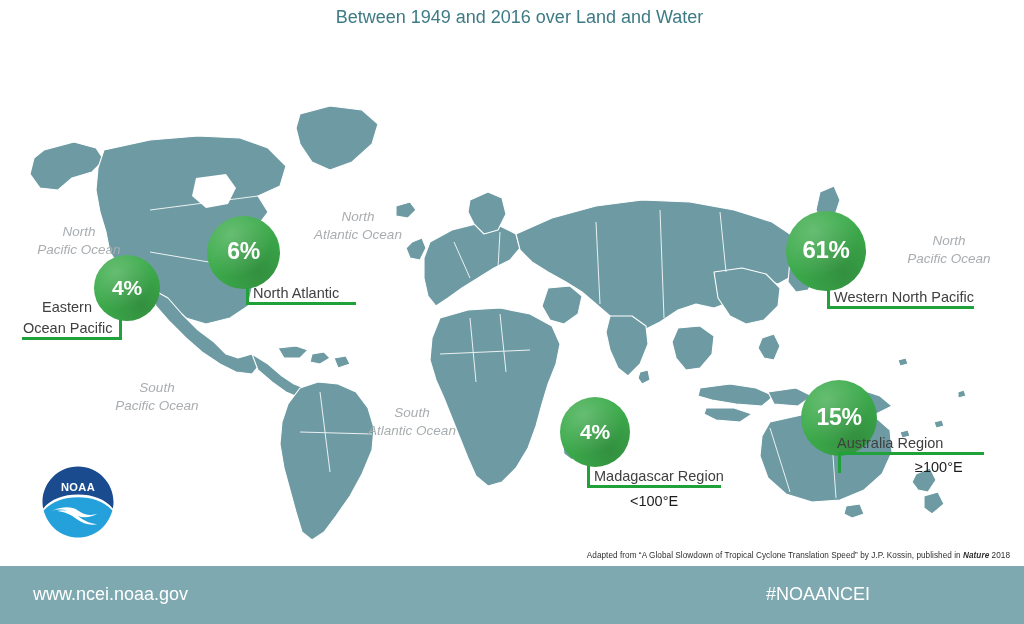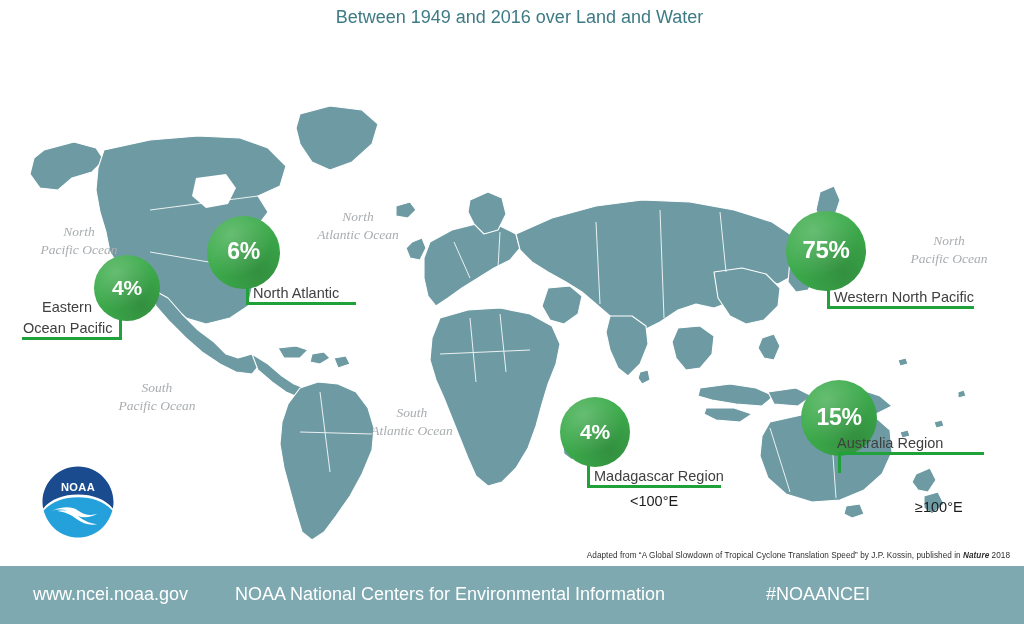--- a/index.html
+++ b/index.html
@@ -61,21 +61,20 @@
   
   .ocean-label {
     position: absolute;
     font-style: italic;
     font-size: 13.5px;
     color: #a9adb0;
     line-height: 1.35;
     text-align: center;
     white-space: nowrap;
     pointer-events: none;
-    font-family: Liberation Serif, serif;
   }
 
   
   .callout {
     position: absolute;
   }
   .bubble {
     position: absolute;
     border-radius: 50%;
     background: #3cab4b;
@@ -326,21 +325,21 @@
     <div class="bubble" style="left:207px; top:124px; width:73px; height:73px; font-size:23px;">
       <span class="pct">6%</span>
     </div>
     <div class="stem" style="left:246px; top:196px; height:16px;"></div>
     <div class="underline" style="left:246px; top:210px; width:110px;"></div>
     <div class="region-label" style="left:253px; top:194px;">North Atlantic</div>
   </div>
 
   <div class="callout">
     <div class="bubble" style="left:786px; top:119px; width:80px; height:80px; font-size:24px;">
-      <span class="pct">75%</span>
+      <span class="pct">61%</span>
     </div>
     <div class="stem" style="left:827px; top:198px; height:18px;"></div>
     <div class="underline" style="left:827px; top:214px; width:147px;"></div>
     <div class="region-label" style="left:834px; top:198px;">Western North Pacific</div>
   </div>
 
   <div class="callout">
     <div class="bubble" style="left:560px; top:305px; width:70px; height:70px; font-size:21px;">
       <span class="pct">4%</span>
     </div>
@@ -350,21 +349,21 @@
     <div class="region-sub" style="left:630px; top:402px;">&lt;100°E</div>
   </div>
 
   <div class="callout">
     <div class="bubble" style="left:801px; top:288px; width:76px; height:76px; font-size:23px;">
       <span class="pct">15%</span>
     </div>
     <div class="stem" style="left:838px; top:363px; height:18px;"></div>
     <div class="underline" style="left:838px; top:360px; width:146px;"></div>
     <div class="region-label" style="left:837px; top:344px;">Australia Region</div>
-    <div class="region-sub" style="left:915px; top:368px;margin-top:40px;">≥100°E</div>
+    <div class="region-sub" style="left:915px; top:368px;">≥100°E</div>
   </div>
 
 </div>
 
 <svg id="noaa-logo" viewBox="0 0 100 100">
   <circle cx="50" cy="50" r="49" fill="#ffffff"></circle>
   <path d="M50 2 C23.5 2 2 23.5 2 50 C2 53 2.3 55.9 2.9 58.7 C14 46 30 40 50 40
            C70 40 86 46 97.1 58.7 C97.7 55.9 98 53 98 50 C98 23.5 76.5 2 50 2 Z" fill="#1b4b8f"></path>
   <path d="M3.6 61.5 C9.6 83.6 27.9 98 50 98 C72.1 98 90.4 83.6 96.4 61.5
            C85.6 49.6 69.6 43.5 50 43.5 C30.4 43.5 14.4 49.6 3.6 61.5 Z" fill="#24a0da"></path>
@@ -374,16 +373,15 @@
   <text x="50" y="35" text-anchor="middle" font-family="'Liberation Sans', sans-serif" font-size="15" font-weight="bold" fill="#ffffff" letter-spacing="0.5">NOAA</text>
 </svg>
 
 <div id="attribution">
   <span>Adapted from “A Global Slowdown of Tropical Cyclone Translation Speed” by J.P. Kossin, published in </span><span class="journal">Nature</span><span> 2018</span>
 </div>
 
 <div id="footer">
   <div id="footer-inner">
     <div id="footer-url">www.ncei.noaa.gov</div>
-    <div id="footer-center">NOAA National Centers for Environmental Information</div>
     <div id="footer-hash">#NOAANCEI</div>
   </div>
 </div>
 
 </body></html>

